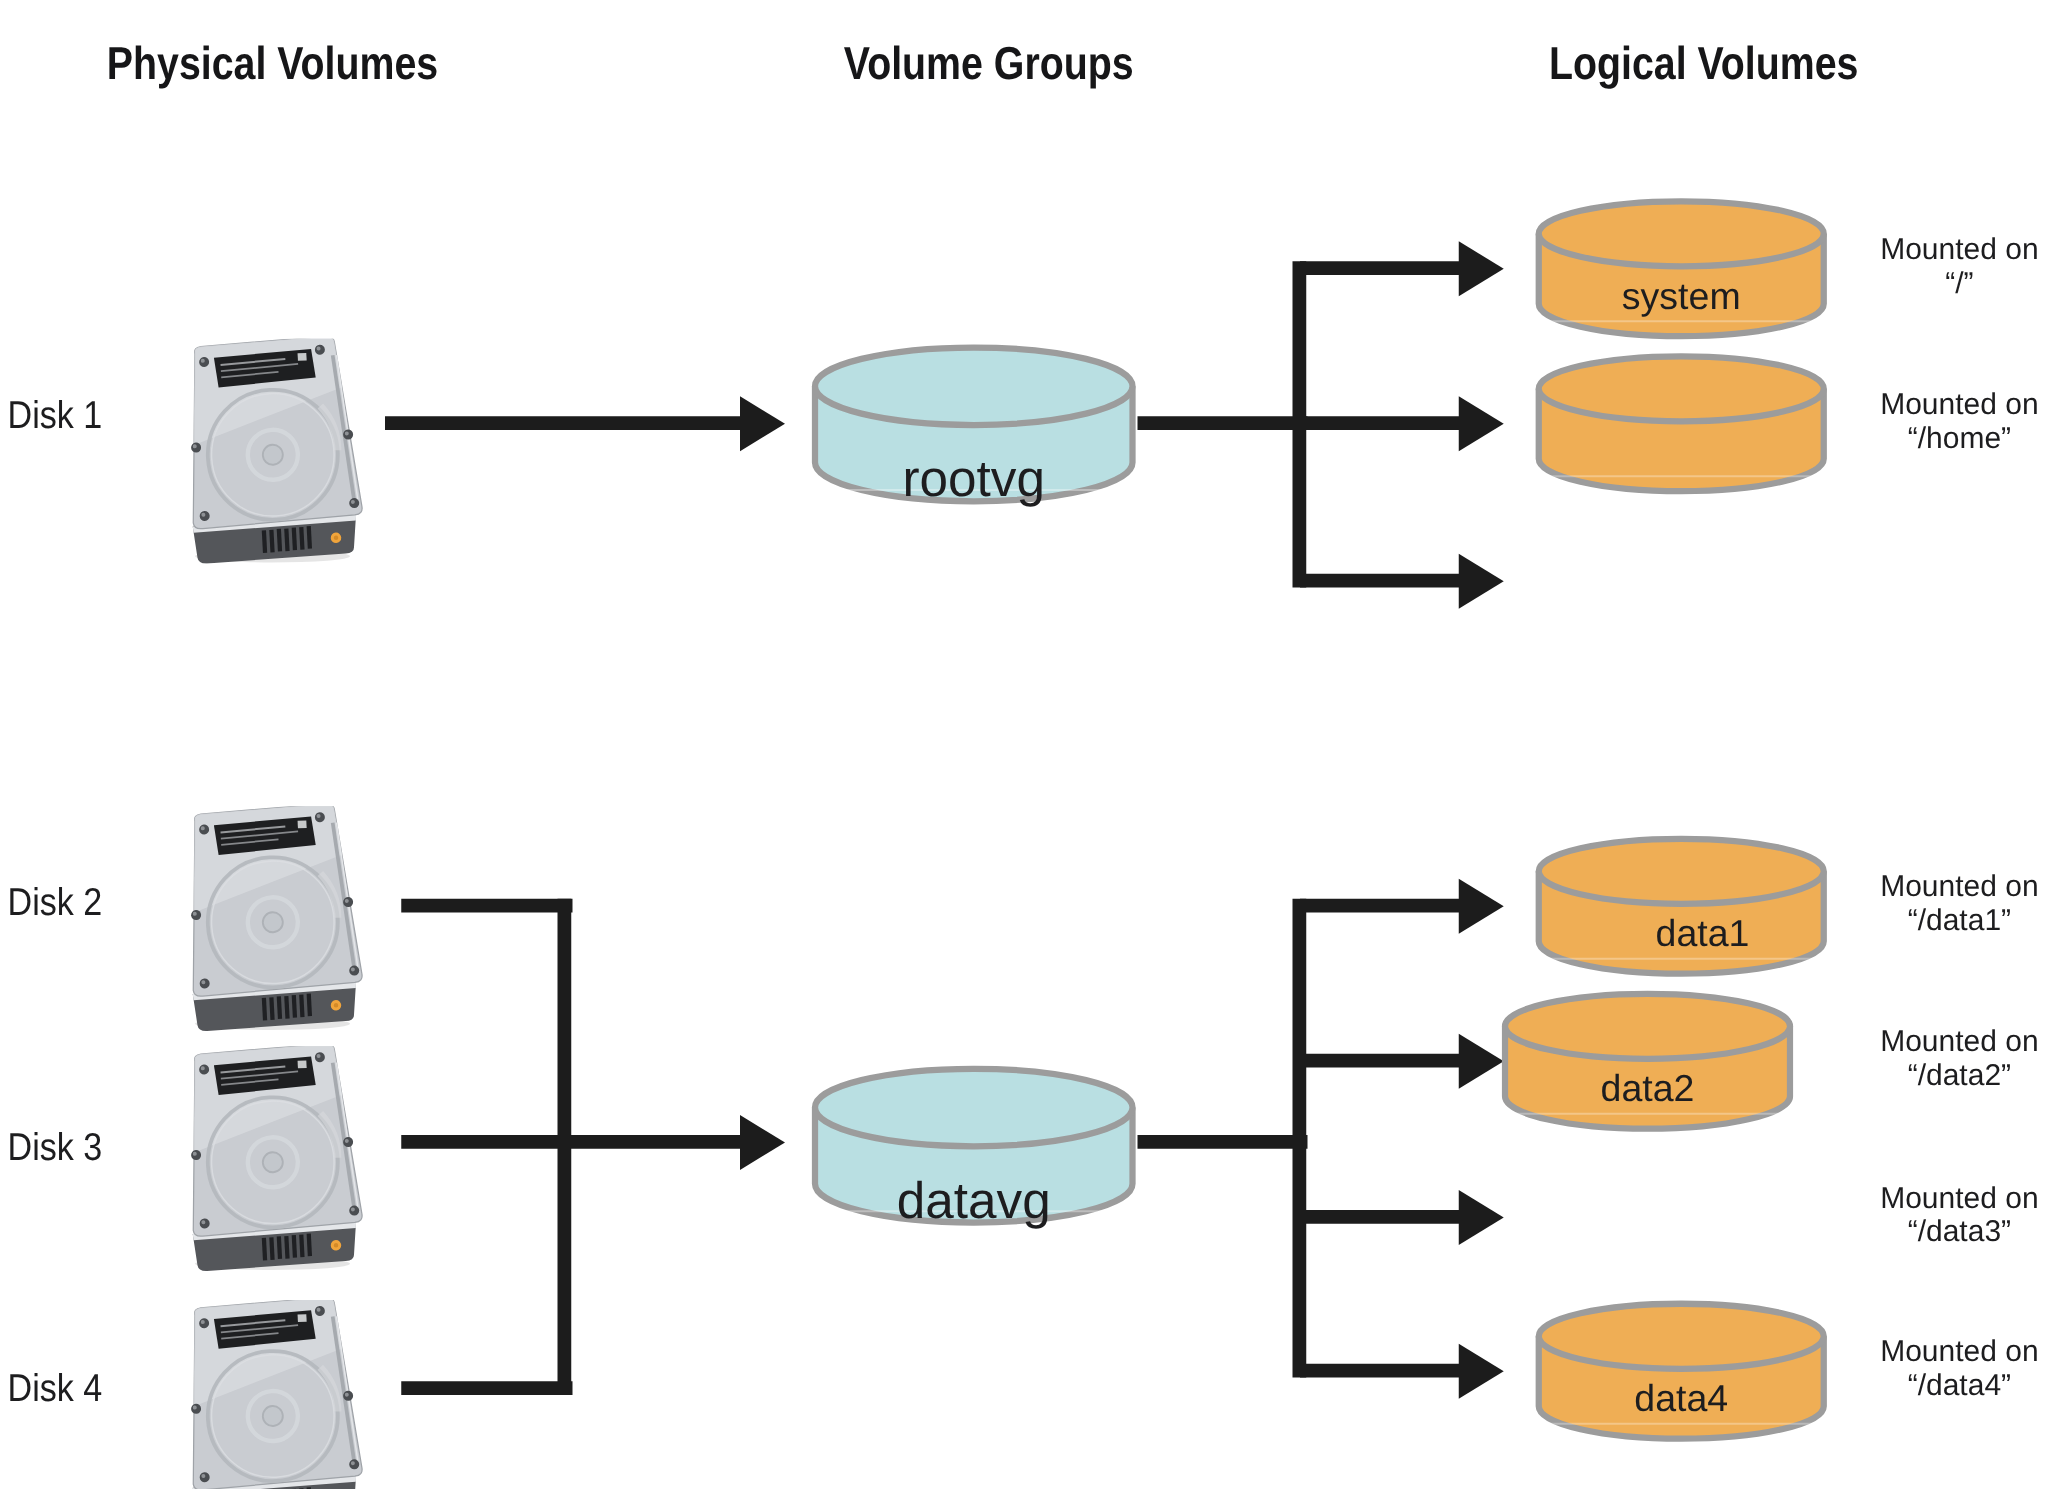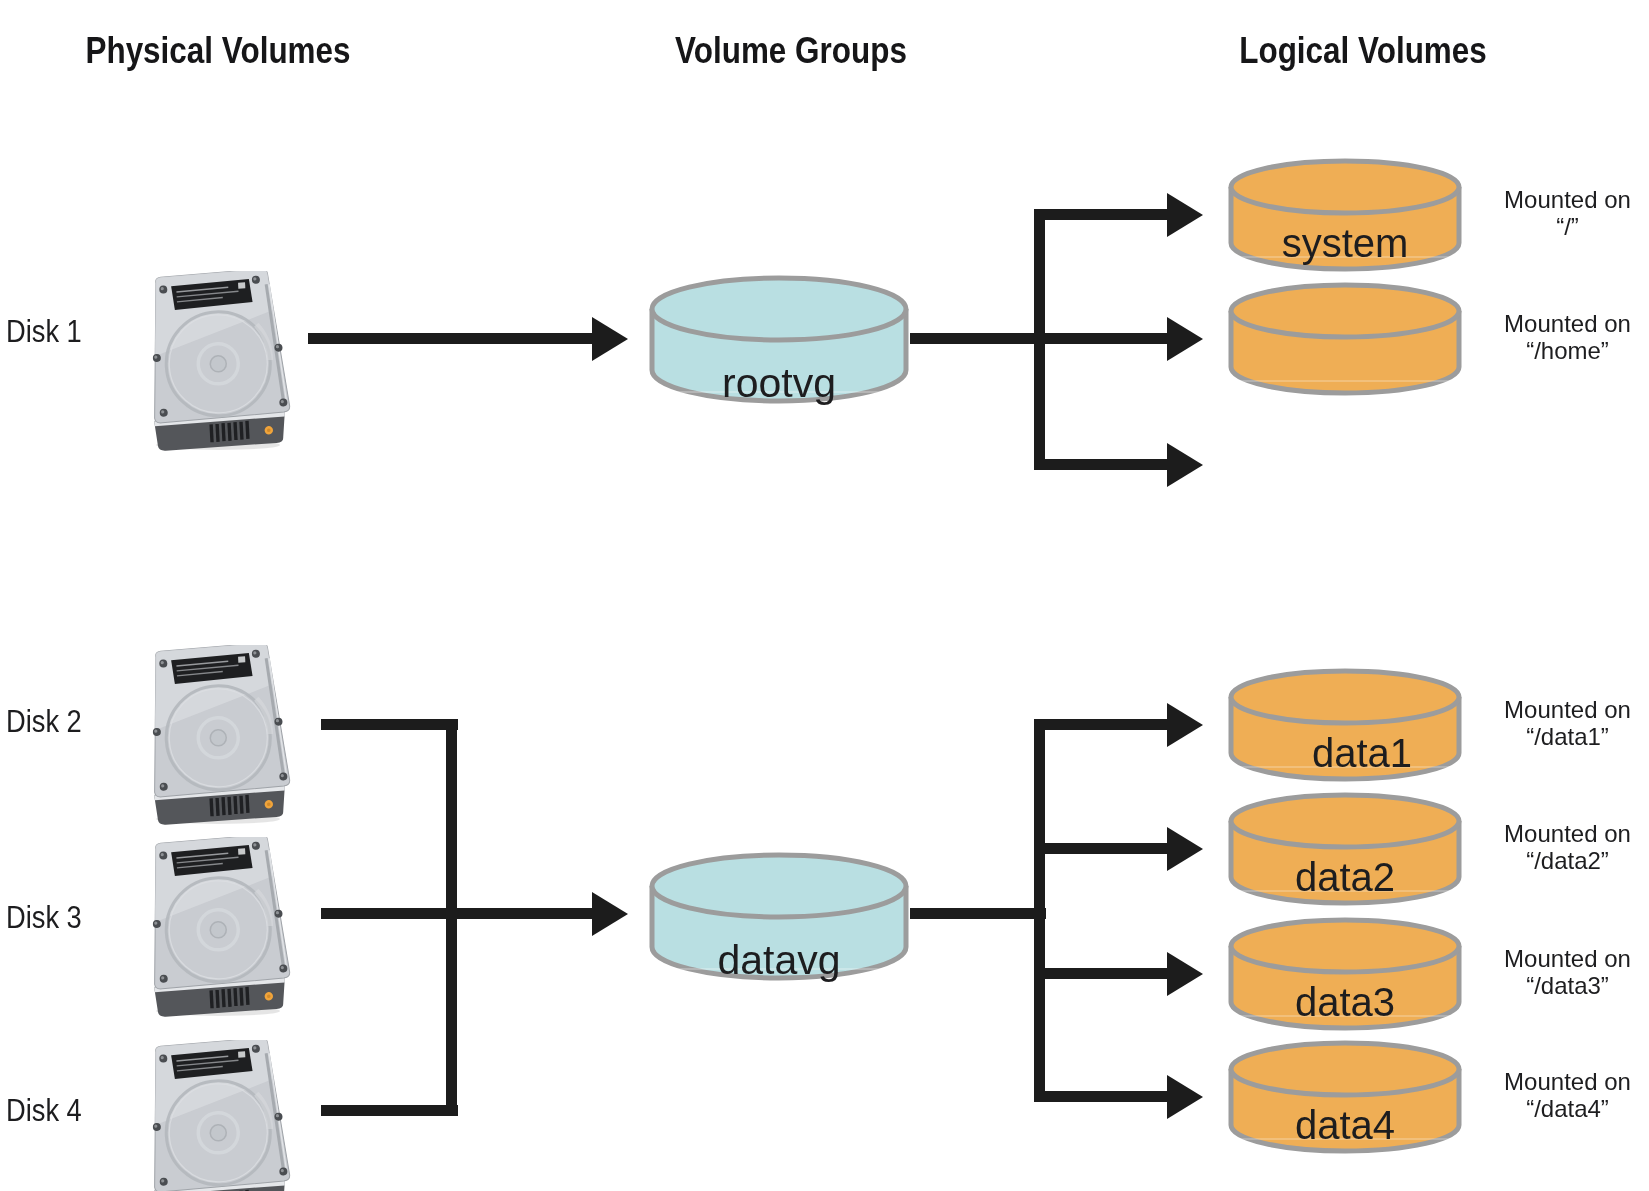--- a/index.html
+++ b/index.html
@@ -7,21 +7,21 @@
           font-family:"Liberation Sans", sans-serif;color:#1d1d1f;margin-top:28px;}
   .hdr{position:absolute;top:2px;font-size:37px;font-weight:600;color:#161618;white-space:nowrap;
        transform:translateX(-50%) scaleX(.85);transform-origin:center;}
   .dlabel{position:absolute;left:6px;font-size:31px;color:#1d1d1f;white-space:nowrap;
           transform:scaleX(.88);transform-origin:left center;}
   .ln{position:absolute;background:#1C1C1C;}
   .ah{position:absolute;width:0;height:0;border-top:22px solid transparent;
       border-bottom:22px solid transparent;border-left:36px solid #1C1C1C;}
   .cyl{position:absolute;}
   .cyl svg{position:absolute;left:0;top:0;}
-  .cyl .lbl{position:absolute;left:0;right:0;text-align:center;font-size:40px;color:#1d1d1f;}
+  .cyl .lbl{position:absolute;left:0;right:0;text-align:center;font-size:30px;color:#1d1d1f;}
   .lv .lbl{top:64px;}
   .vg .lbl{top:86px;font-size:41px;}
   .mount{position:absolute;left:1470px;width:195px;text-align:center;font-size:24px;
          line-height:27px;color:#1d1d1f;}
   .disk{position:absolute;width:170px;height:180px;}
 </style>
 </head>
 <body>
 
 <div id="canvas">
@@ -273,36 +273,28 @@
     </svg>
   </div>
   <div class="cyl lv" style="left:1228px;top:639px;width:268px;height:116px;">
     <svg width="234" height="116" viewBox="0 0 234 116">
       <path d="M3 30 L3 86 A114 26 0 0 0 231 86 L231 30" fill="#EFAE55" stroke="#9C9C9C" stroke-width="5" stroke-linejoin="round"></path>
       <line x1="7" y1="100" x2="227" y2="100" stroke="#ffffff" stroke-opacity="0.3" stroke-width="1.5"></line>
       <ellipse cx="117" cy="30" rx="114" ry="26" fill="#EFAE55" stroke="#9C9C9C" stroke-width="5"></ellipse>
     </svg>
     <div class="lbl">data1</div>
   </div>
-  <div class="cyl lv" style="left:1228px;top:763px;width:234px;height:116px;">
+  <div class="cyl lv" style="left:1201px;top:763px;width:234px;height:116px;">
     <svg width="234" height="116" viewBox="0 0 234 116">
       <path d="M3 30 L3 86 A114 26 0 0 0 231 86 L231 30" fill="#EFAE55" stroke="#9C9C9C" stroke-width="5" stroke-linejoin="round"></path>
       <line x1="7" y1="100" x2="227" y2="100" stroke="#ffffff" stroke-opacity="0.3" stroke-width="1.5"></line>
       <ellipse cx="117" cy="30" rx="114" ry="26" fill="#EFAE55" stroke="#9C9C9C" stroke-width="5"></ellipse>
     </svg>
     <div class="lbl">data2</div>
   </div>
-  <div class="cyl lv" style="left:1228px;top:888px;width:234px;height:116px;">
-    <svg width="234" height="116" viewBox="0 0 234 116">
-      <path d="M3 30 L3 86 A114 26 0 0 0 231 86 L231 30" fill="#EFAE55" stroke="#9C9C9C" stroke-width="5" stroke-linejoin="round"></path>
-      <line x1="7" y1="100" x2="227" y2="100" stroke="#ffffff" stroke-opacity="0.3" stroke-width="1.5"></line>
-      <ellipse cx="117" cy="30" rx="114" ry="26" fill="#EFAE55" stroke="#9C9C9C" stroke-width="5"></ellipse>
-    </svg>
-    <div class="lbl">data3</div>
-  </div>
   <div class="cyl lv" style="left:1228px;top:1011px;width:234px;height:116px;">
     <svg width="234" height="116" viewBox="0 0 234 116">
       <path d="M3 30 L3 86 A114 26 0 0 0 231 86 L231 30" fill="#EFAE55" stroke="#9C9C9C" stroke-width="5" stroke-linejoin="round"></path>
       <line x1="7" y1="100" x2="227" y2="100" stroke="#ffffff" stroke-opacity="0.3" stroke-width="1.5"></line>
       <ellipse cx="117" cy="30" rx="114" ry="26" fill="#EFAE55" stroke="#9C9C9C" stroke-width="5"></ellipse>
     </svg>
     <div class="lbl">data4</div>
   </div>
 
   <div class="mount" style="top:158px;">

